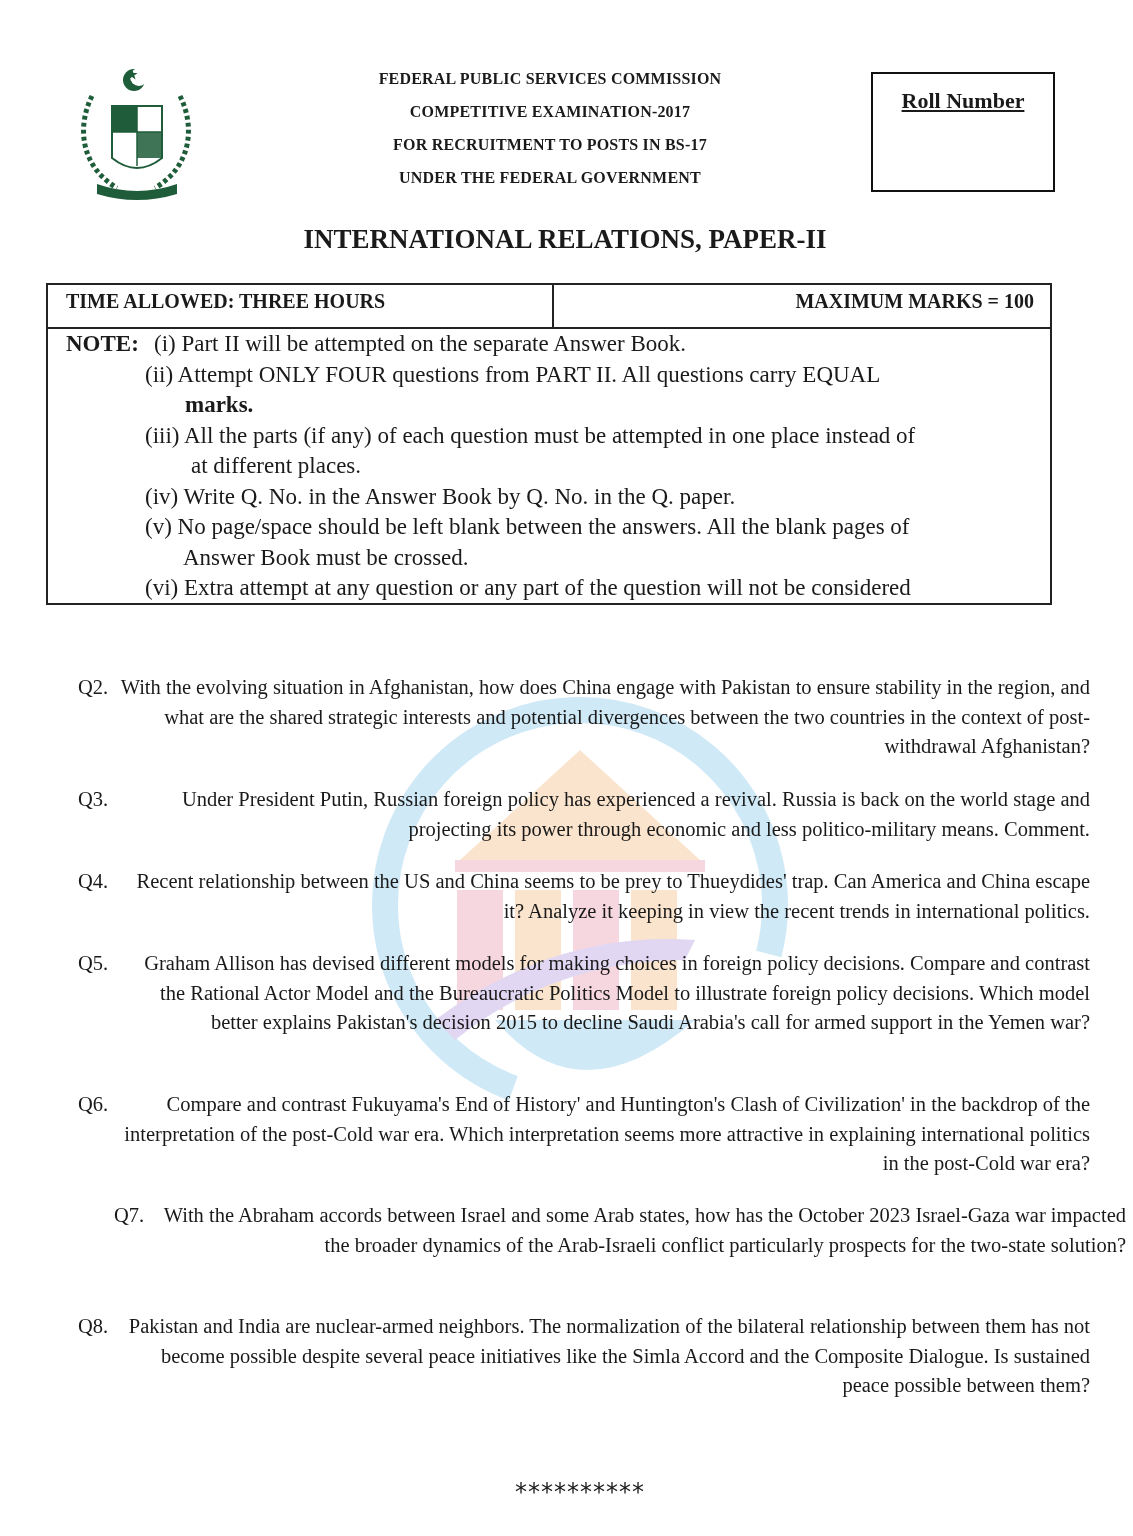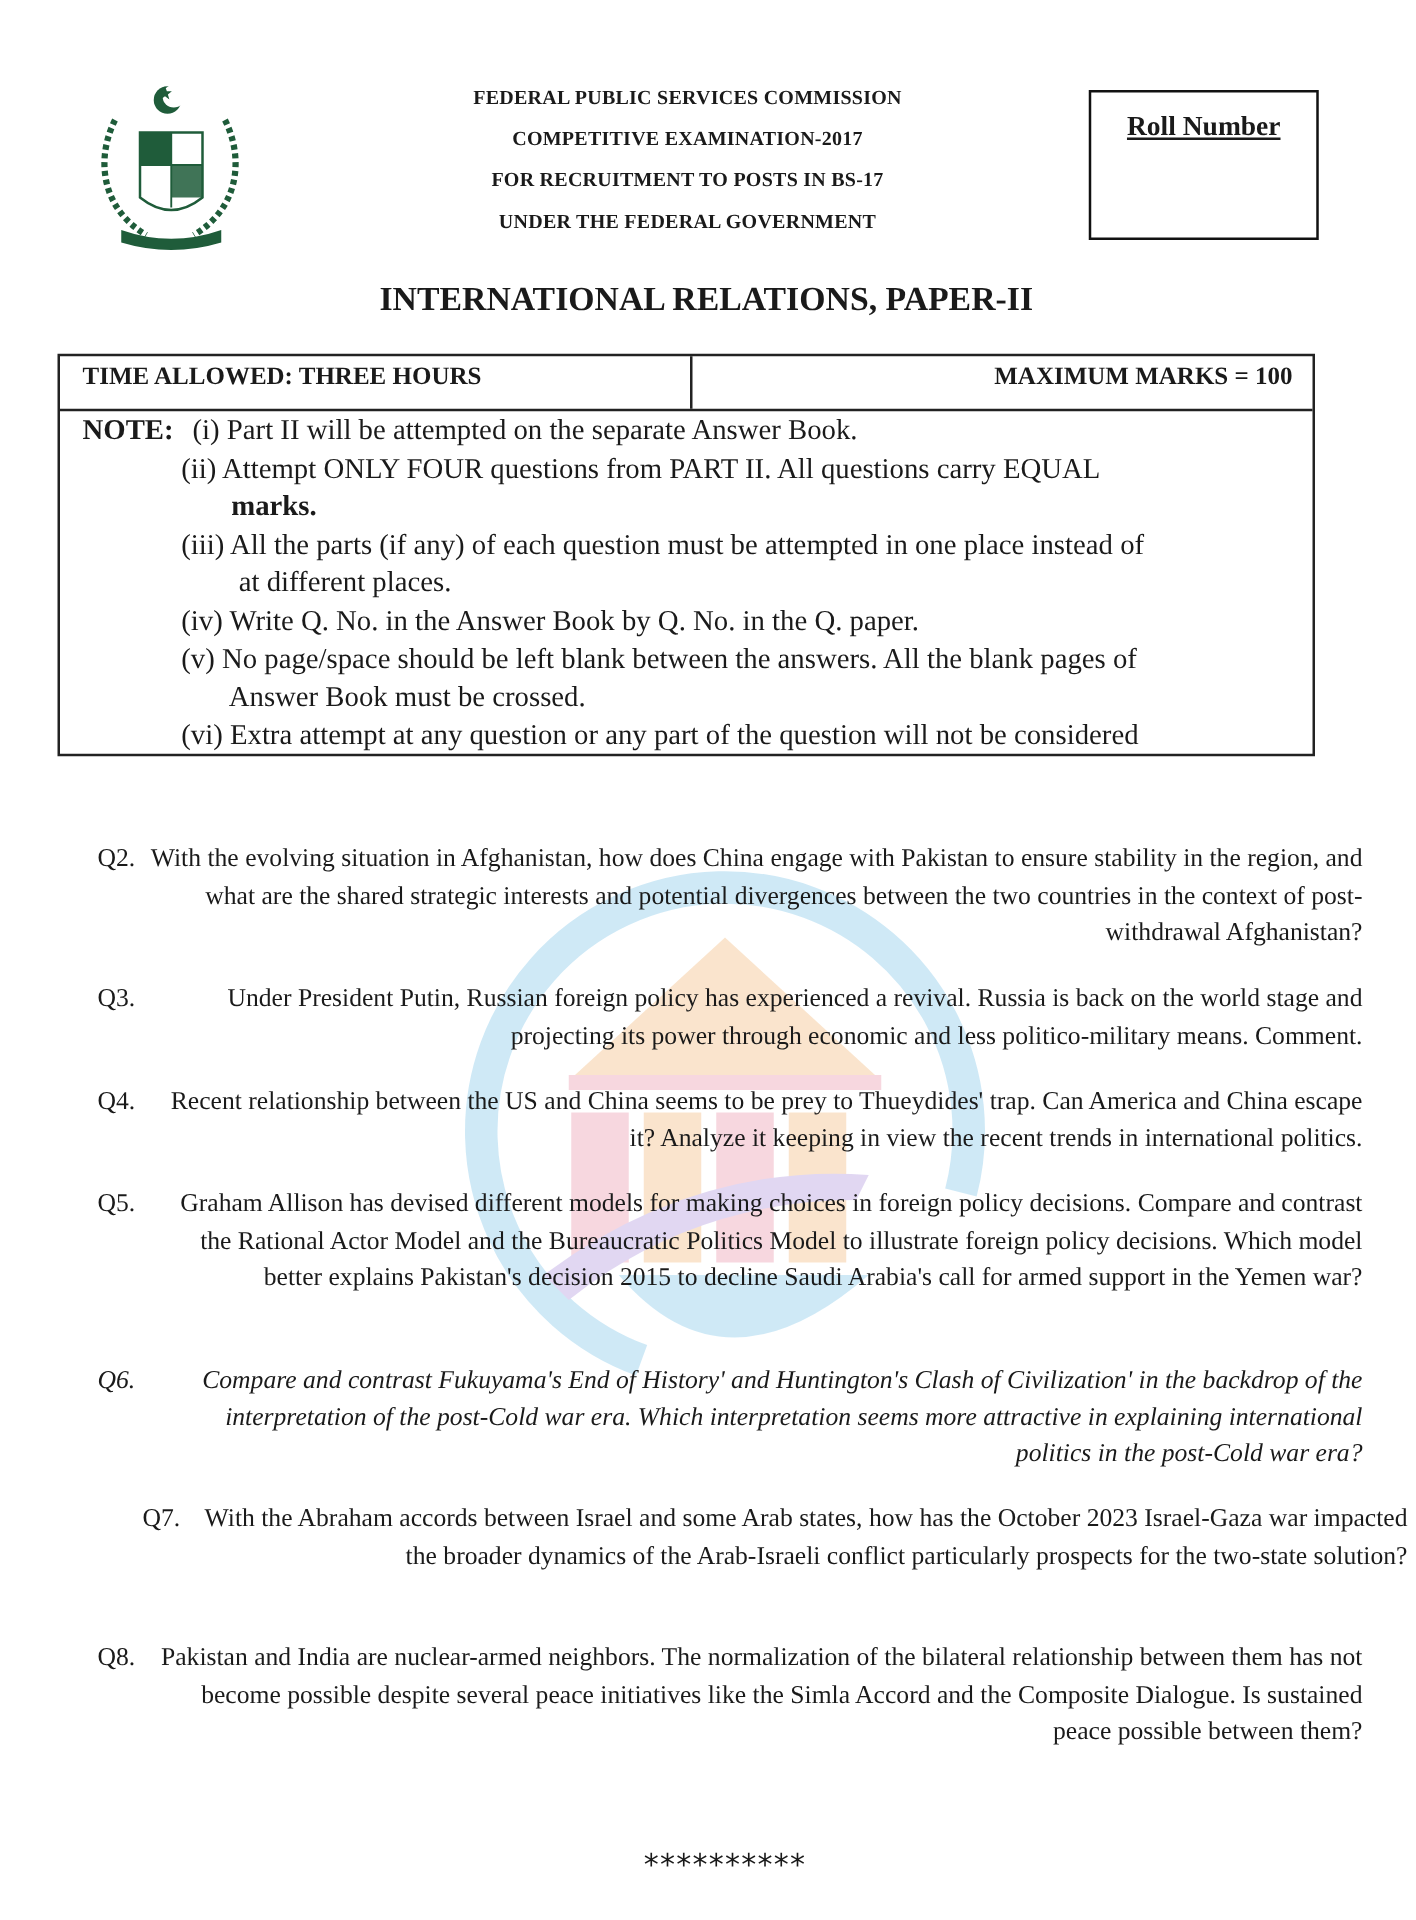--- a/index.html
+++ b/index.html
@@ -123,21 +123,21 @@
   <span class="qt">Under President Putin, Russian foreign policy has experienced a revival. Russia is back on the world stage and projecting its power through economic and less politico-military means. Comment.</span>
 </div>
 <div class="q" style="top:867px;">
   <span class="qn">Q4.</span>
   <span class="qt">Recent relationship between the US and China seems to be prey to Thueydides' trap. Can America and China escape it? Analyze it keeping in view the recent trends in international politics.</span>
 </div>
 <div class="q" style="top:949px;">
   <span class="qn">Q5.</span>
   <span class="qt">Graham Allison has devised different models for making choices in foreign policy decisions. Compare and contrast the Rational Actor Model and the Bureaucratic Politics Model to illustrate foreign policy decisions. Which model better explains Pakistan's decision 2015 to decline Saudi Arabia's call for armed support in the Yemen war?</span>
 </div>
-<div class="q" style="top:1090px;font-style:italic;">
+<div class="q" style="top:1090px;">
   <span class="qn">Q6.</span>
   <span class="qt">Compare and contrast Fukuyama's End of History' and Huntington's Clash of Civilization' in the backdrop of the interpretation of the post-Cold war era. Which interpretation seems more attractive in explaining international politics in the post-Cold war era?</span>
 </div>
 <div class="q" style="top:1201px;margin-left:36px;">
   <span class="qn">Q7.</span>
   <span class="qt">With the Abraham accords between Israel and some Arab states, how has the October 2023 Israel-Gaza war impacted the broader dynamics of the Arab-Israeli conflict particularly prospects for the two-state solution?</span>
 </div>
 <div class="q" style="top:1312px;">
   <span class="qn">Q8.</span>
   <span class="qt">Pakistan and India are nuclear-armed neighbors. The normalization of the bilateral relationship between them has not become possible despite several peace initiatives like the Simla Accord and the Composite Dialogue. Is sustained peace possible between them?</span>

